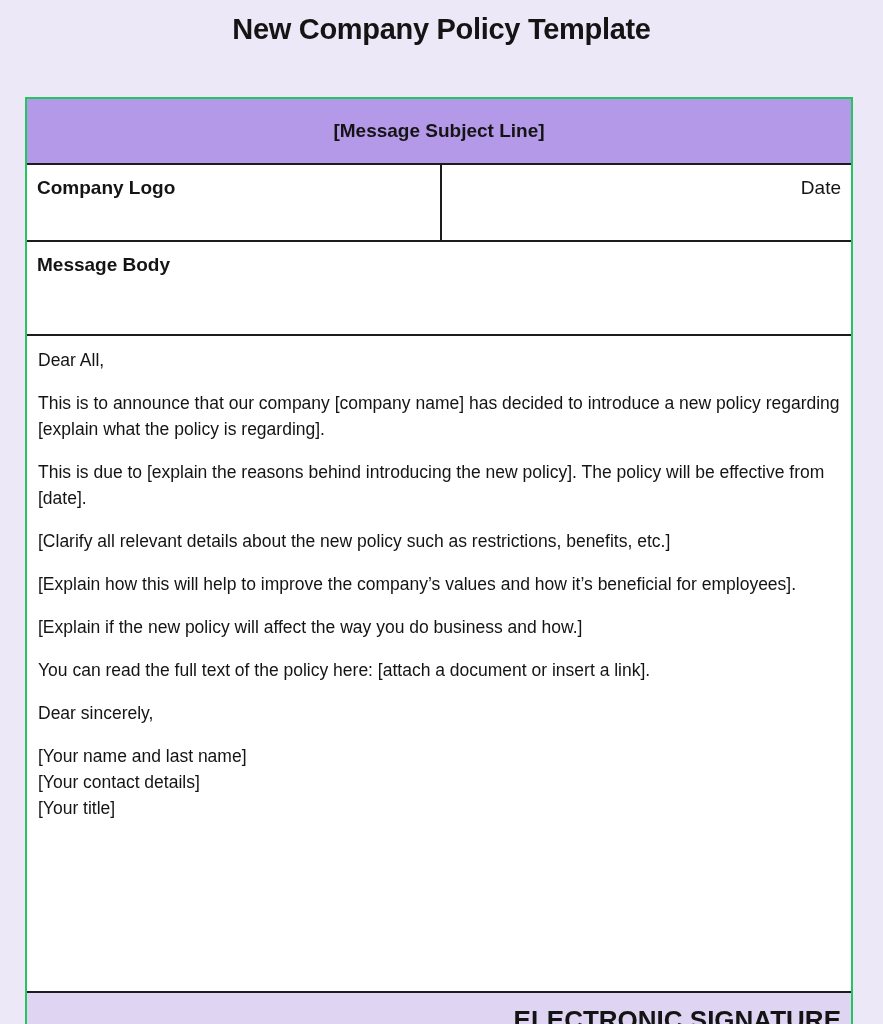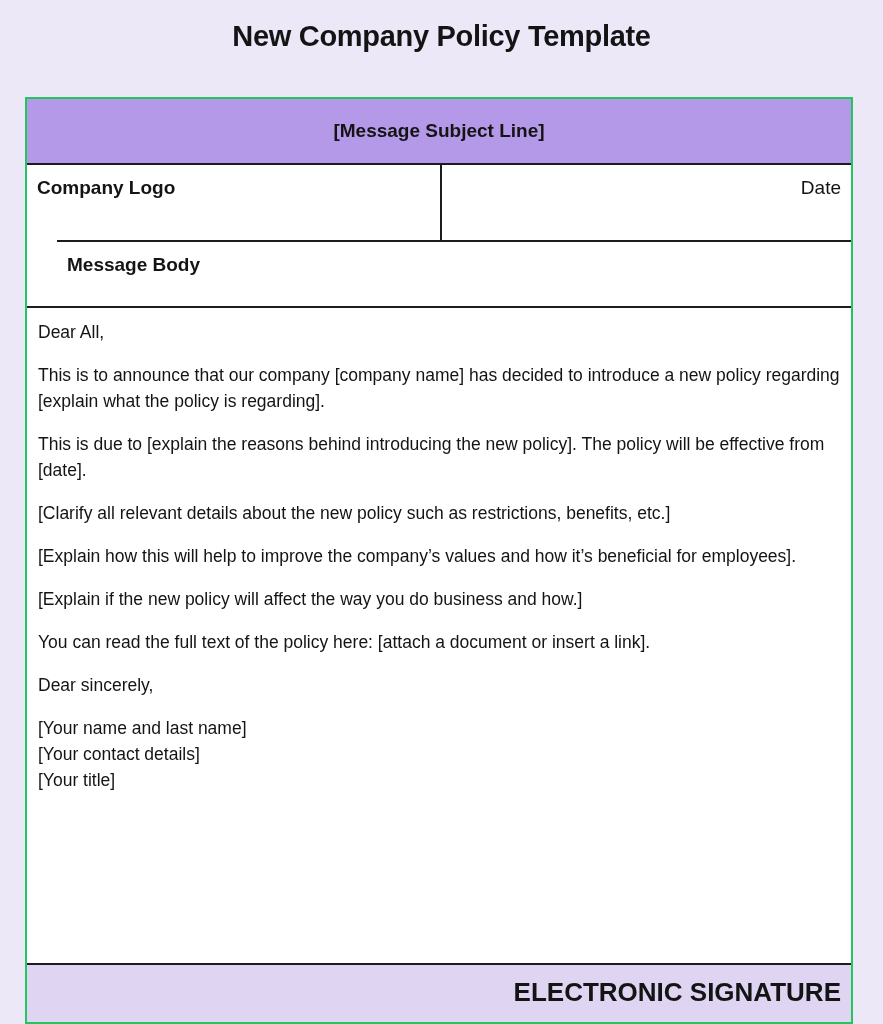--- a/index.html
+++ b/index.html
@@ -8,21 +8,21 @@
     overflow: hidden;
     font-family: "Liberation Sans", sans-serif;
     background: #ECE8F7;
     color: #141414;
   }
   .page-title {
     text-align: center;
     font-size: 29px;
     font-weight: 700;
     letter-spacing: -0.3px;
-    padding-top: 20px;
+    padding-top: 13px;
   }
   .policy-table {
     position: absolute;
     left: 25px;
     top: 97px;
     width: 828px;
     height: 927px; 
     border: 2px solid #22c55e;
     background: #FFFFFF;
     display: flex;
@@ -57,29 +57,29 @@
     font-size: 19px;
     font-weight: 400;
     text-align: right;
   }
   .body-label-row {
     height: 66px;
     border-top: 2px solid #1C1C1C;
     padding: 12px 10px;
     font-size: 19px;
     font-weight: 700;
-    margin-left: 30px;
   }
   .message-body-cell {
     height: 657px;
     border-top: 2px solid #1C1C1C;
     padding: 11px 11px;
     font-size: 17.5px;
     line-height: 26px;
     overflow: hidden;
+    margin-top: 28px;
   }
   .message-body-cell p { margin: 0 0 17px 0; }
   .message-body-cell p:last-child { margin-bottom: 0; }
   .sig-block div { line-height: 26px; }
   .footer-row {
     flex: 1;
     background: #DFD5F2;
     border-top: 2px solid #1C1C1C;
     padding: 12px 10px;
     font-size: 26px;

